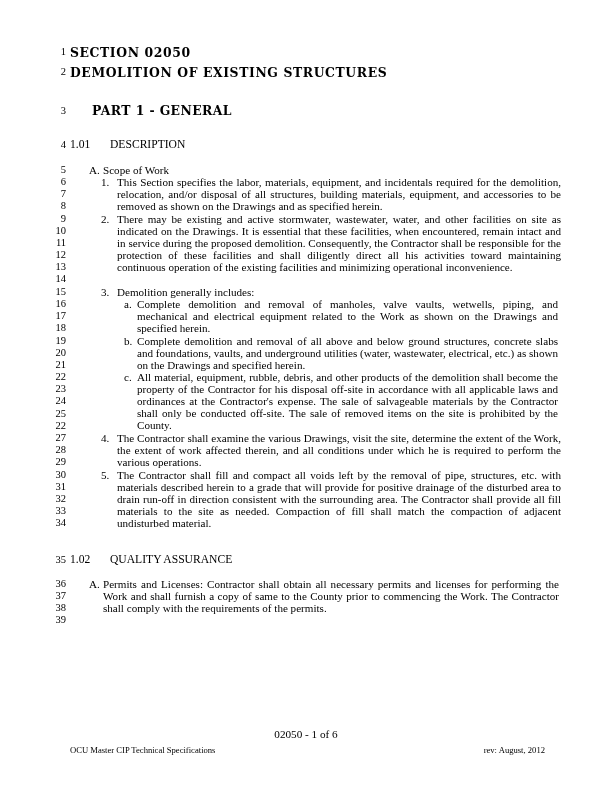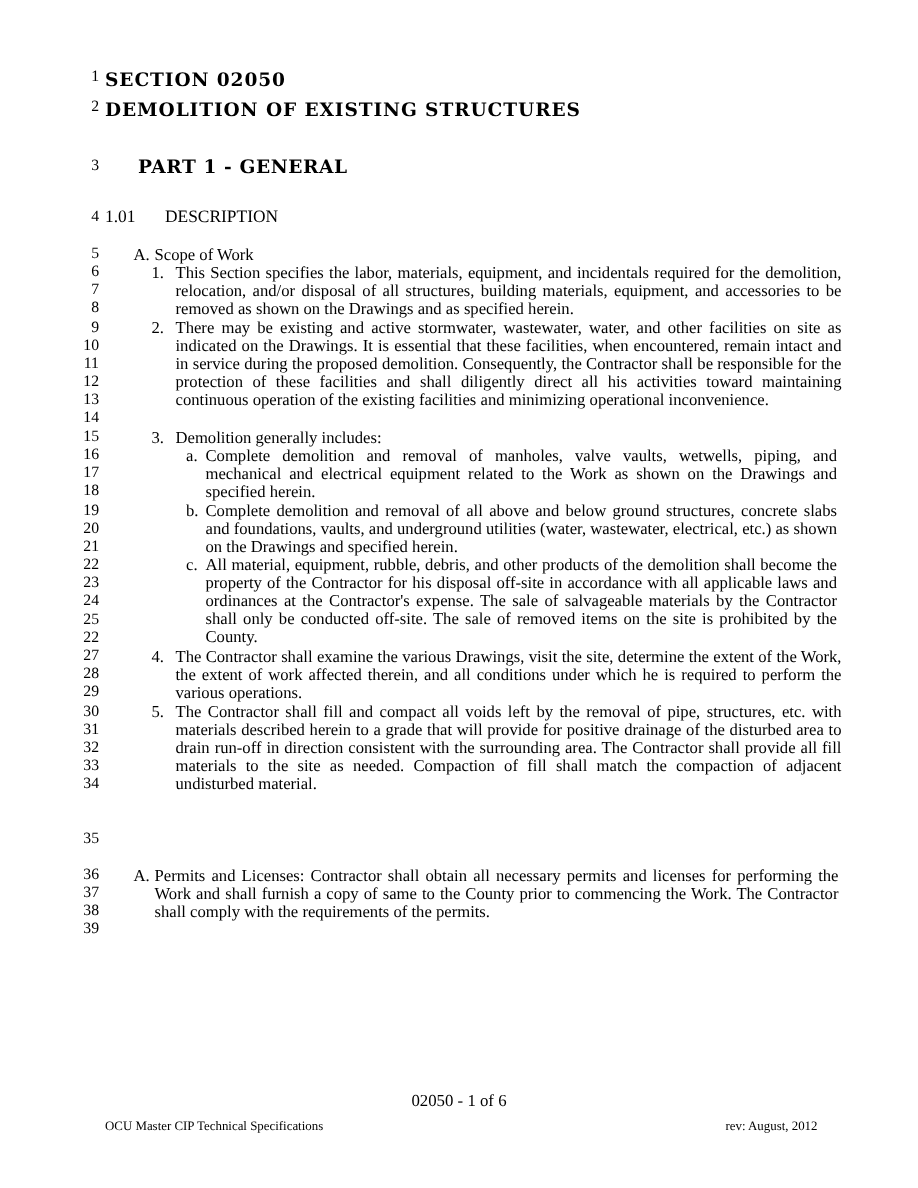--- a/index.html
+++ b/index.html
@@ -205,20 +205,23 @@
   <div class="para lvl-1" style="top:432px;">
     <span class="mark">4.</span>
     <span class="body">The Contractor shall examine the various Drawings, visit the site, determine the extent of the Work, the extent of work affected therein, and all conditions under which he is required to perform the various operations.</span>
   </div>
 
   <div class="para lvl-1" style="top:469px;">
     <span class="mark">5.</span>
     <span class="body">The Contractor shall fill and compact all voids left by the removal of pipe, structures, etc. with materials described herein to a grade that will provide for positive drainage of the disturbed area to drain run-off in direction consistent with the surrounding area.  The Contractor shall provide all fill materials to the site as needed.  Compaction of fill shall match the compaction of adjacent undisturbed material.</span>
   </div>
 
+  <div class="art" style="top:554px;">
+    <span class="art-num">1.02</span><span>QUALITY ASSURANCE</span>
+  </div>
 
   <div class="para lvl-A" style="top:578px;">
     <span class="mark">A.</span>
     <span class="body">Permits and Licenses: Contractor shall obtain all necessary permits and licenses for performing the Work and shall furnish a copy of same to the County prior to commencing the Work.  The Contractor shall comply with the requirements of the permits.</span>
   </div>
 
   <div class="foot-center">02050 - 1 of 6</div>
   <div class="foot-left">OCU Master CIP Technical Specifications</div>
   <div class="foot-right">rev: August, 2012</div>
 

